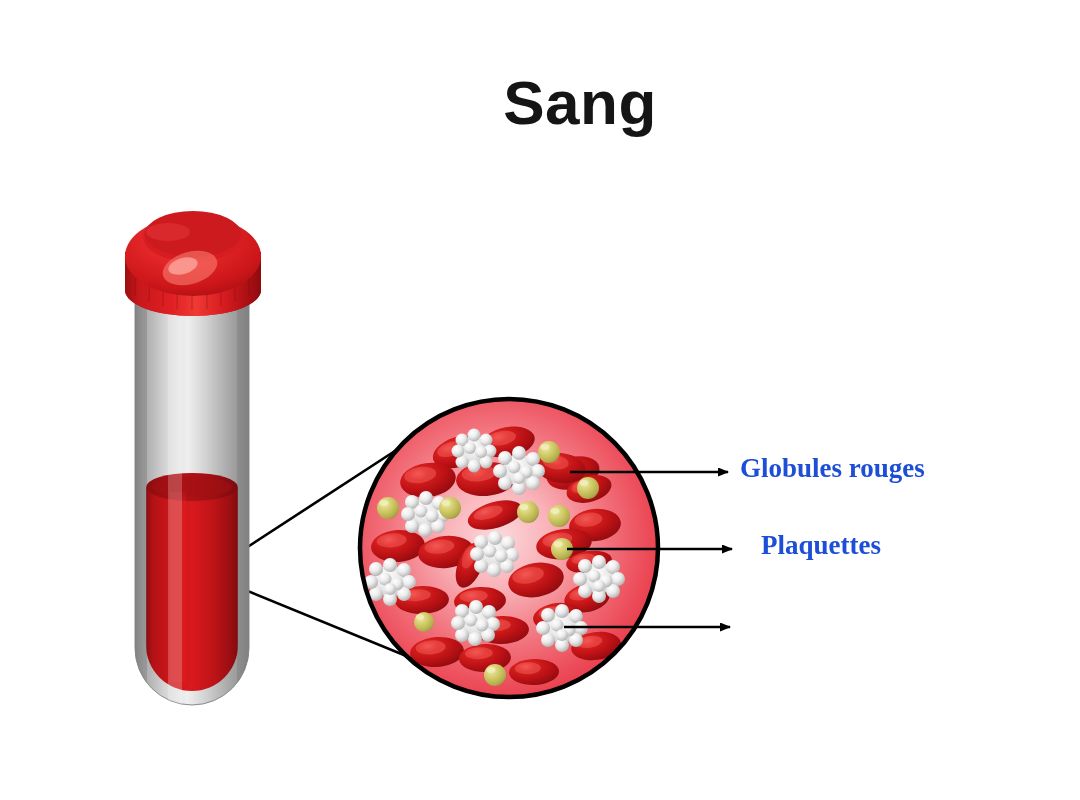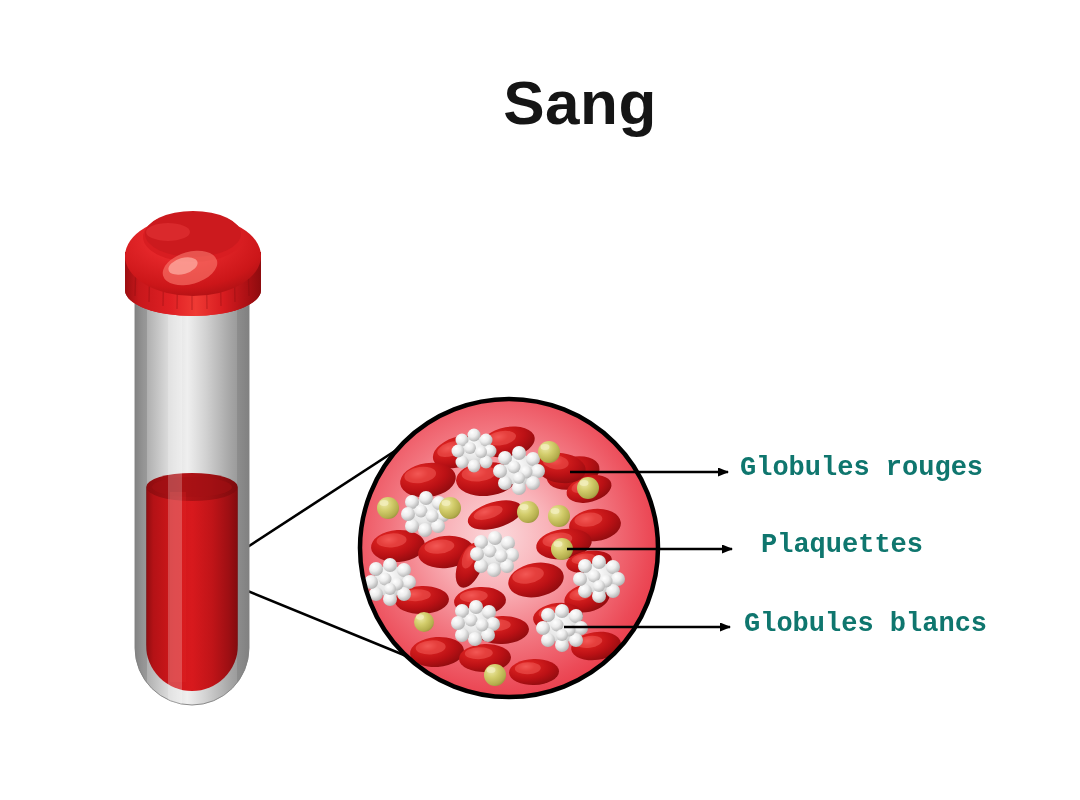--- a/index.html
+++ b/index.html
@@ -32,24 +32,24 @@
     text-align: center;
     font-family: "Liberation Sans", sans-serif;
     font-weight: bold;
     font-size: 62px;
     color: #151515;
     letter-spacing: 0.5px;
     line-height: 1.0;
   }
   .callout-label {
     position: absolute;
-    font-family: Liberation Mono, monospace;
+    font-family: Liberation Serif, serif;
     font-weight: bold;
     font-size: 27px;
-    color: #0f766e;
+    color: #1d4ed8;
     white-space: nowrap;
     line-height: 1;
   }
   #label-red   { left: 700px; top: 455px; }
   #label-plate { left: 721px; top: 532px; }
   #label-white { left: 704px; top: 611px; }
 
   svg.scene {
     position: absolute;
     left: 0; top: 0;
@@ -468,15 +468,14 @@
       <line x1="530" y1="472" x2="688" y2="472" stroke="#000000" stroke-width="2.6" marker-end="url(#arrowHead)"></line>
       <line x1="527" y1="549" x2="692" y2="549" stroke="#000000" stroke-width="2.6" marker-end="url(#arrowHead)"></line>
       <line x1="524" y1="627" x2="690" y2="627" stroke="#000000" stroke-width="2.6" marker-end="url(#arrowHead)"></line>
     </g>
   </svg>
 
   <div class="callout-label" id="label-red">Globules rouges</div>
 
   <div class="callout-label" id="label-plate">Plaquettes</div>
 
-  <div class="callout-label" id="label-white">Globules blancs</div>
 
 </div>
 
 </body></html>

